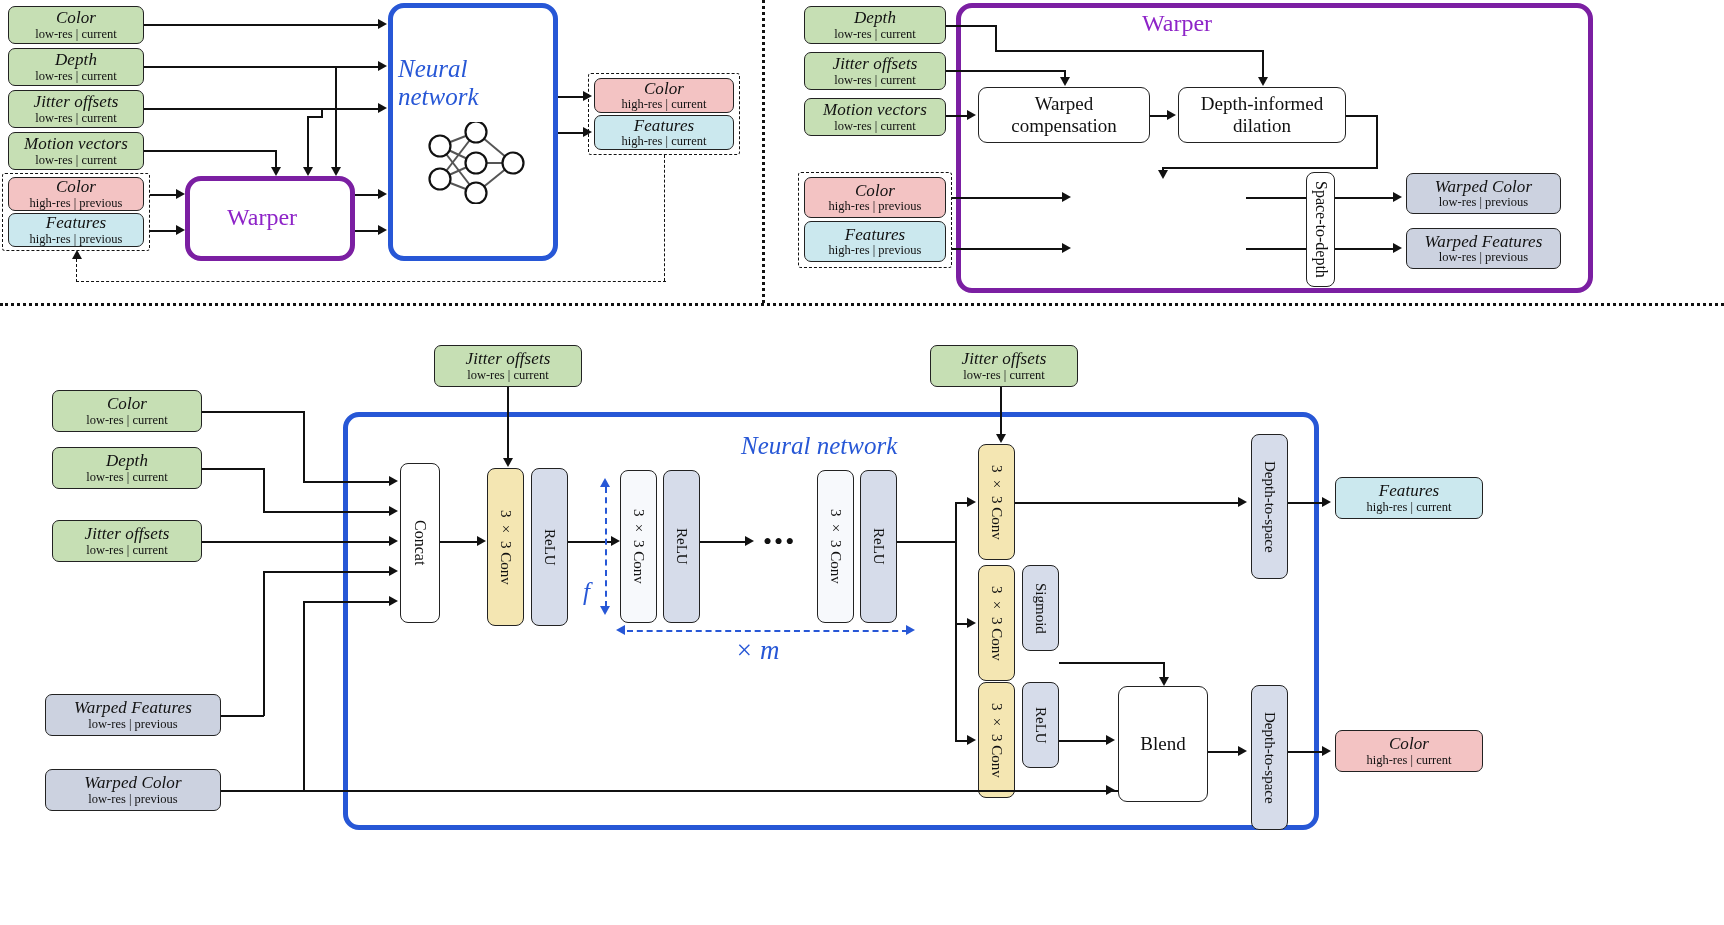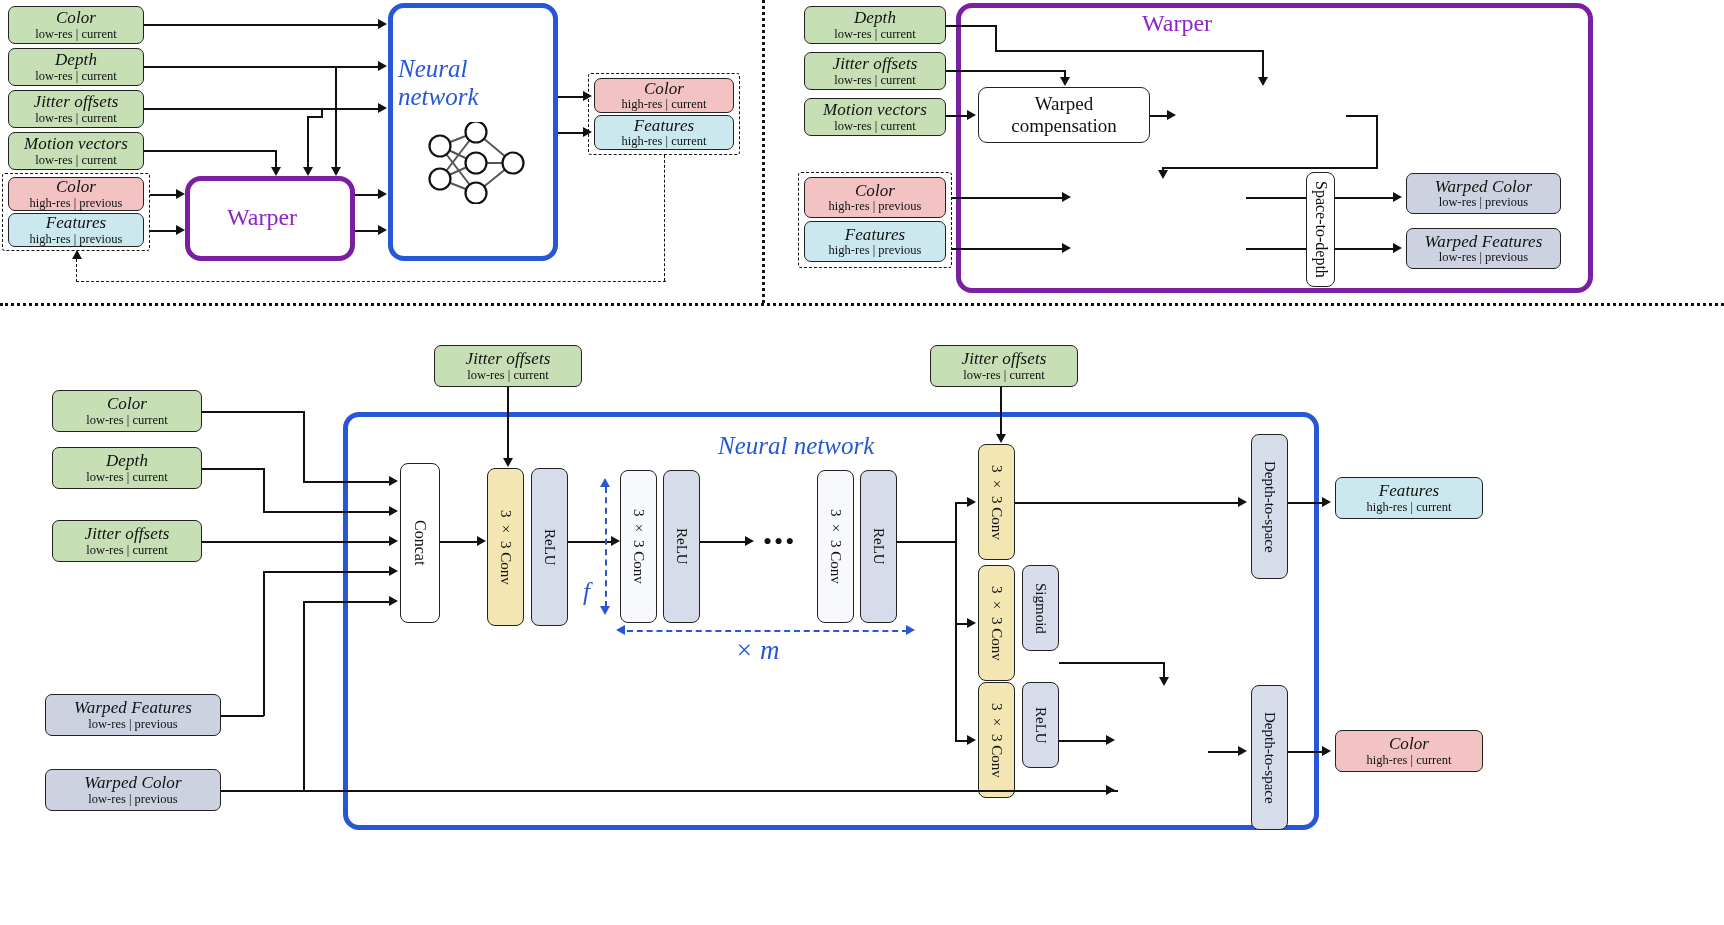--- a/index.html
+++ b/index.html
@@ -217,20 +217,24 @@
   </div>
   <div class="dbox cyan" style="left:804px;top:221px;width:142px;height:41px;">
     <div class="t1">Features</div>
     <div class="t2">high-res | previous</div>
   </div>
 
   <div class="pbox" style="left:978px;top:87px;width:172px;height:56px;">
     <span style="white-space:pre-line;">Warped
 compensation</span>
   </div>
+  <div class="pbox" style="left:1178px;top:87px;width:168px;height:56px;">
+    <span style="white-space:pre-line;">Depth-informed
+dilation</span>
+  </div>
 
   <div class="chip plain" style="left:1306px;top:172px;width:29px;height:115px;">
     <span>Space-to-depth</span>
   </div>
 
   <div class="dbox grayb" style="left:1406px;top:173px;width:155px;height:41px;">
     <div class="t1">Warped Color</div>
     <div class="t2">low-res | previous</div>
   </div>
   <div class="dbox grayb" style="left:1406px;top:228px;width:155px;height:41px;">
@@ -267,21 +271,21 @@
 
   <div class="ln lnh" style="left:1246px;top:197px;width:60px;"></div>
   <div class="ln lnh" style="left:1246px;top:248px;width:60px;"></div>
 
   <div class="ln lnh" style="left:1335px;top:197px;width:60px;"></div>
   <div class="ah" style="left:1393px;top:192px;"></div>
   <div class="ln lnh" style="left:1335px;top:248px;width:60px;"></div>
   <div class="ah" style="left:1393px;top:243px;"></div>
 
   <div class="nnbox" style="left:343px;top:412px;width:976px;height:418px;"></div>
-  <div class="nnlbl" style="left:718px;top:432px;width:230px;">Neural network</div>
+  <div class="nnlbl" style="left:741px;top:432px;width:230px;">Neural network</div>
 
   <div class="dbox green" style="left:52px;top:390px;width:150px;height:42px;">
     <div class="t1">Color</div>
     <div class="t2">low-res | current</div>
   </div>
   <div class="dbox green" style="left:52px;top:447px;width:150px;height:42px;">
     <div class="t1">Depth</div>
     <div class="t2">low-res | current</div>
   </div>
   <div class="dbox green" style="left:52px;top:520px;width:150px;height:42px;">
@@ -344,20 +348,23 @@
     <span>Sigmoid</span>
   </div>
 
   <div class="chip yellow" style="left:978px;top:682px;width:37px;height:116px;">
     <span>3 × 3 Conv</span>
   </div>
   <div class="chip gray" style="left:1022px;top:682px;width:37px;height:86px;">
     <span>ReLU</span>
   </div>
 
+  <div class="pbox" style="left:1118px;top:686px;width:90px;height:116px;">
+    <span>Blend</span>
+  </div>
 
   <div class="chip gray" style="left:1251px;top:434px;width:37px;height:145px;">
     <span>Depth-to-space</span>
   </div>
   <div class="chip gray" style="left:1251px;top:685px;width:37px;height:145px;">
     <span>Depth-to-space</span>
   </div>
 
   <div class="dbox cyan" style="left:1335px;top:477px;width:148px;height:42px;">
     <div class="t1">Features</div>

